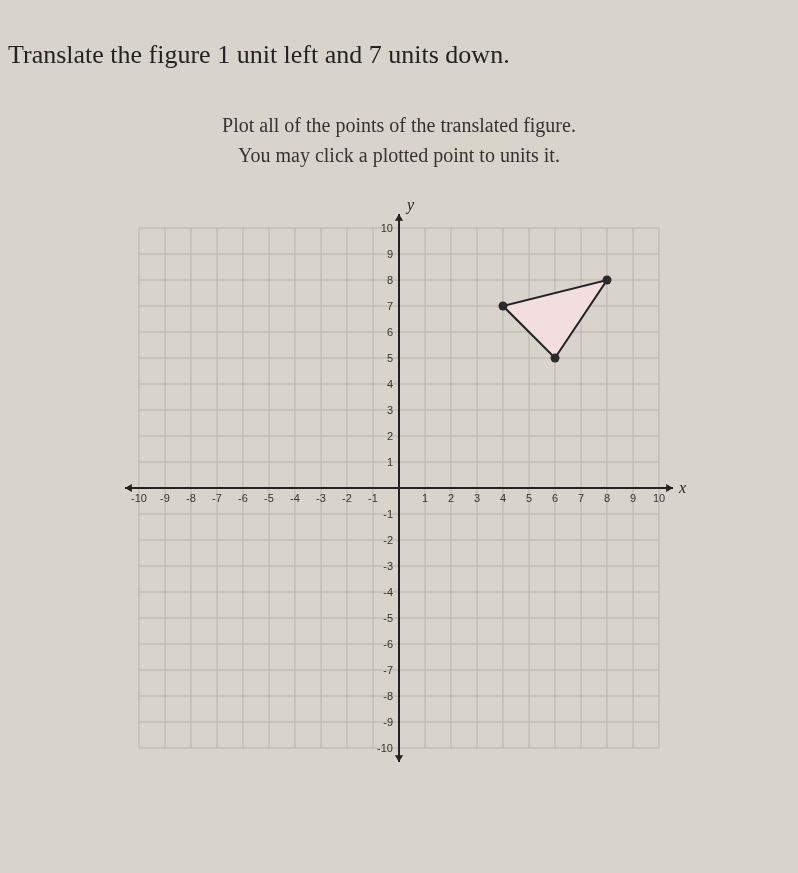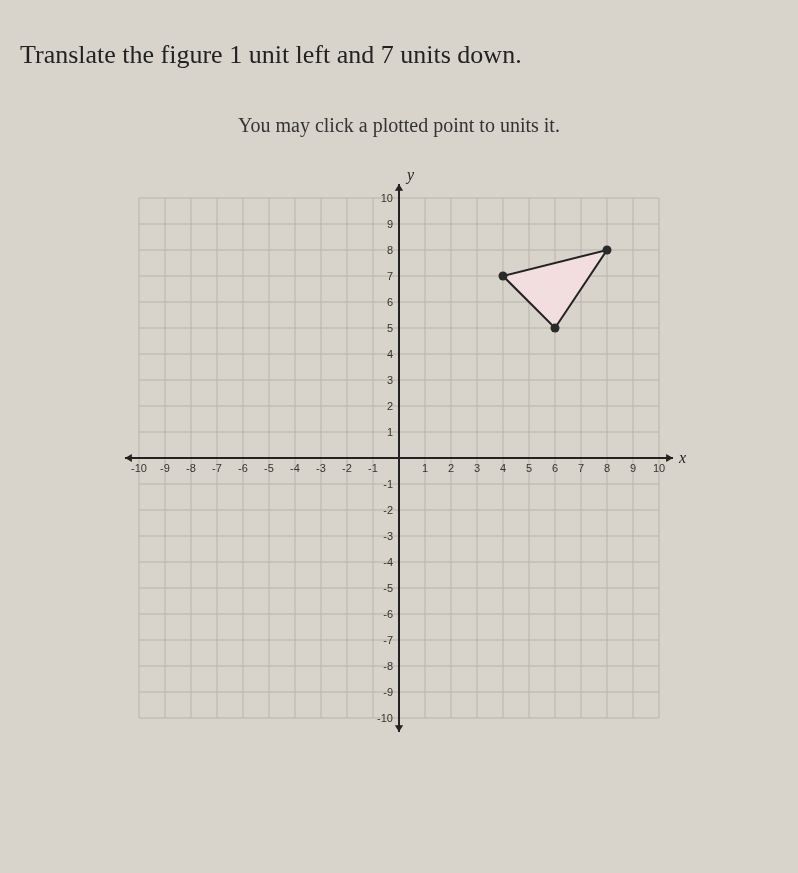--- a/index.html
+++ b/index.html
@@ -7,21 +7,21 @@
       width: 798px;
       height: 873px;
       background: #d8d4cc;
       font-family: Georgia, 'Times New Roman', serif;
       color: #2a2a2a;
       padding: 40px 0 0 0;
       overflow: hidden;
     }
     .question-title {
       font-size: 26px;
-      padding-left: 20px;
+      padding-left: 8px;
       margin-bottom: 40px;
       color: #222;
     }
     .instructions {
       text-align: center;
       font-size: 20px;
       line-height: 1.5;
       margin-bottom: 18px;
       color: #333;
     }
@@ -47,20 +47,21 @@
     .arrow { fill: #222; }
     .tri-fill { fill: #f2dede; stroke: #222; stroke-width: 2; }
     .vertex { fill: #2a2a2a; }
   </style>
 </head>
 <body>
 
 <div class="question-title">Translate the figure 1 unit left and 7 units down.</div>
 
 <div class="instructions">
+  <div>Plot all of the points of the translated figure.</div>
   <div>You may click a plotted point to units it.</div>
 </div>
 
 <div class="chart-wrap">
   <svg id="coord-plane" width="600" height="600">
       <line x1="40" y1="40" x2="40" y2="560" class="grid-line"></line>
       <line x1="66" y1="40" x2="66" y2="560" class="grid-line"></line>
       <line x1="92" y1="40" x2="92" y2="560" class="grid-line"></line>
       <line x1="118" y1="40" x2="118" y2="560" class="grid-line"></line>
       <line x1="144" y1="40" x2="144" y2="560" class="grid-line"></line>

